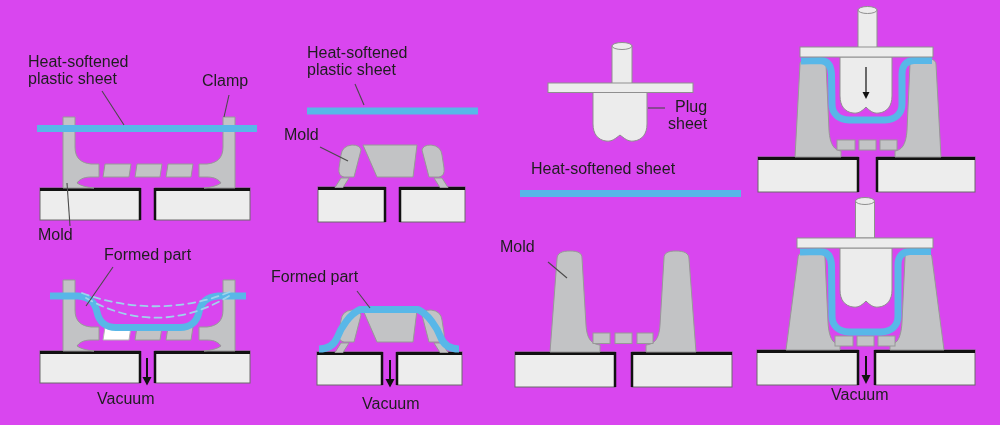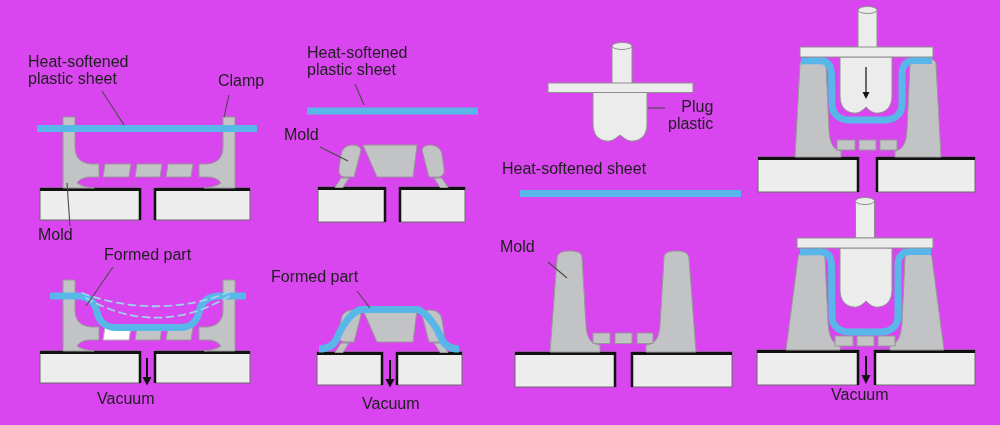--- a/index.html
+++ b/index.html
@@ -156,31 +156,31 @@
     <path class="leader" d="M357,291 L370,308"></path>
     <path class="leader" d="M648,108 L665,108"></path>
     <path class="leader" d="M548,262 L567,278"></path>
   </g>
 </svg>
 
   <div class="lbl" style="left:28px;top:53px;">
     <div>Heat-softened</div>
     <div>plastic sheet</div>
   </div>
-  <div class="lbl" style="left:218px;top:72px;">Clamp</div>
+  <div class="lbl" style="left:202px;top:72px;">Clamp</div>
   <div class="lbl" style="left:38px;top:226px;">Mold</div>
   <div class="lbl" style="left:104px;top:246px;">Formed part</div>
   <div class="lbl" style="left:97px;top:390px;">Vacuum</div>
   <div class="lbl" style="left:307px;top:44px;">
     <div>Heat-softened</div>
     <div>plastic sheet</div>
   </div>
   <div class="lbl" style="left:284px;top:126px;">Mold</div>
   <div class="lbl" style="left:271px;top:268px;">Formed part</div>
   <div class="lbl" style="left:362px;top:395px;">Vacuum</div>
   <div class="lbl" style="left:668px;top:98px;text-align:right;">
     <div>Plug</div>
-    <div>plastic</div>
+    <div>sheet</div>
   </div>
-  <div class="lbl" style="left:502px;top:160px;">Heat-softened sheet</div>
+  <div class="lbl" style="left:531px;top:160px;">Heat-softened sheet</div>
   <div class="lbl" style="left:500px;top:238px;">Mold</div>
   <div class="lbl" style="left:831px;top:386px;">Vacuum</div>
 </div>
 
 </body></html>

